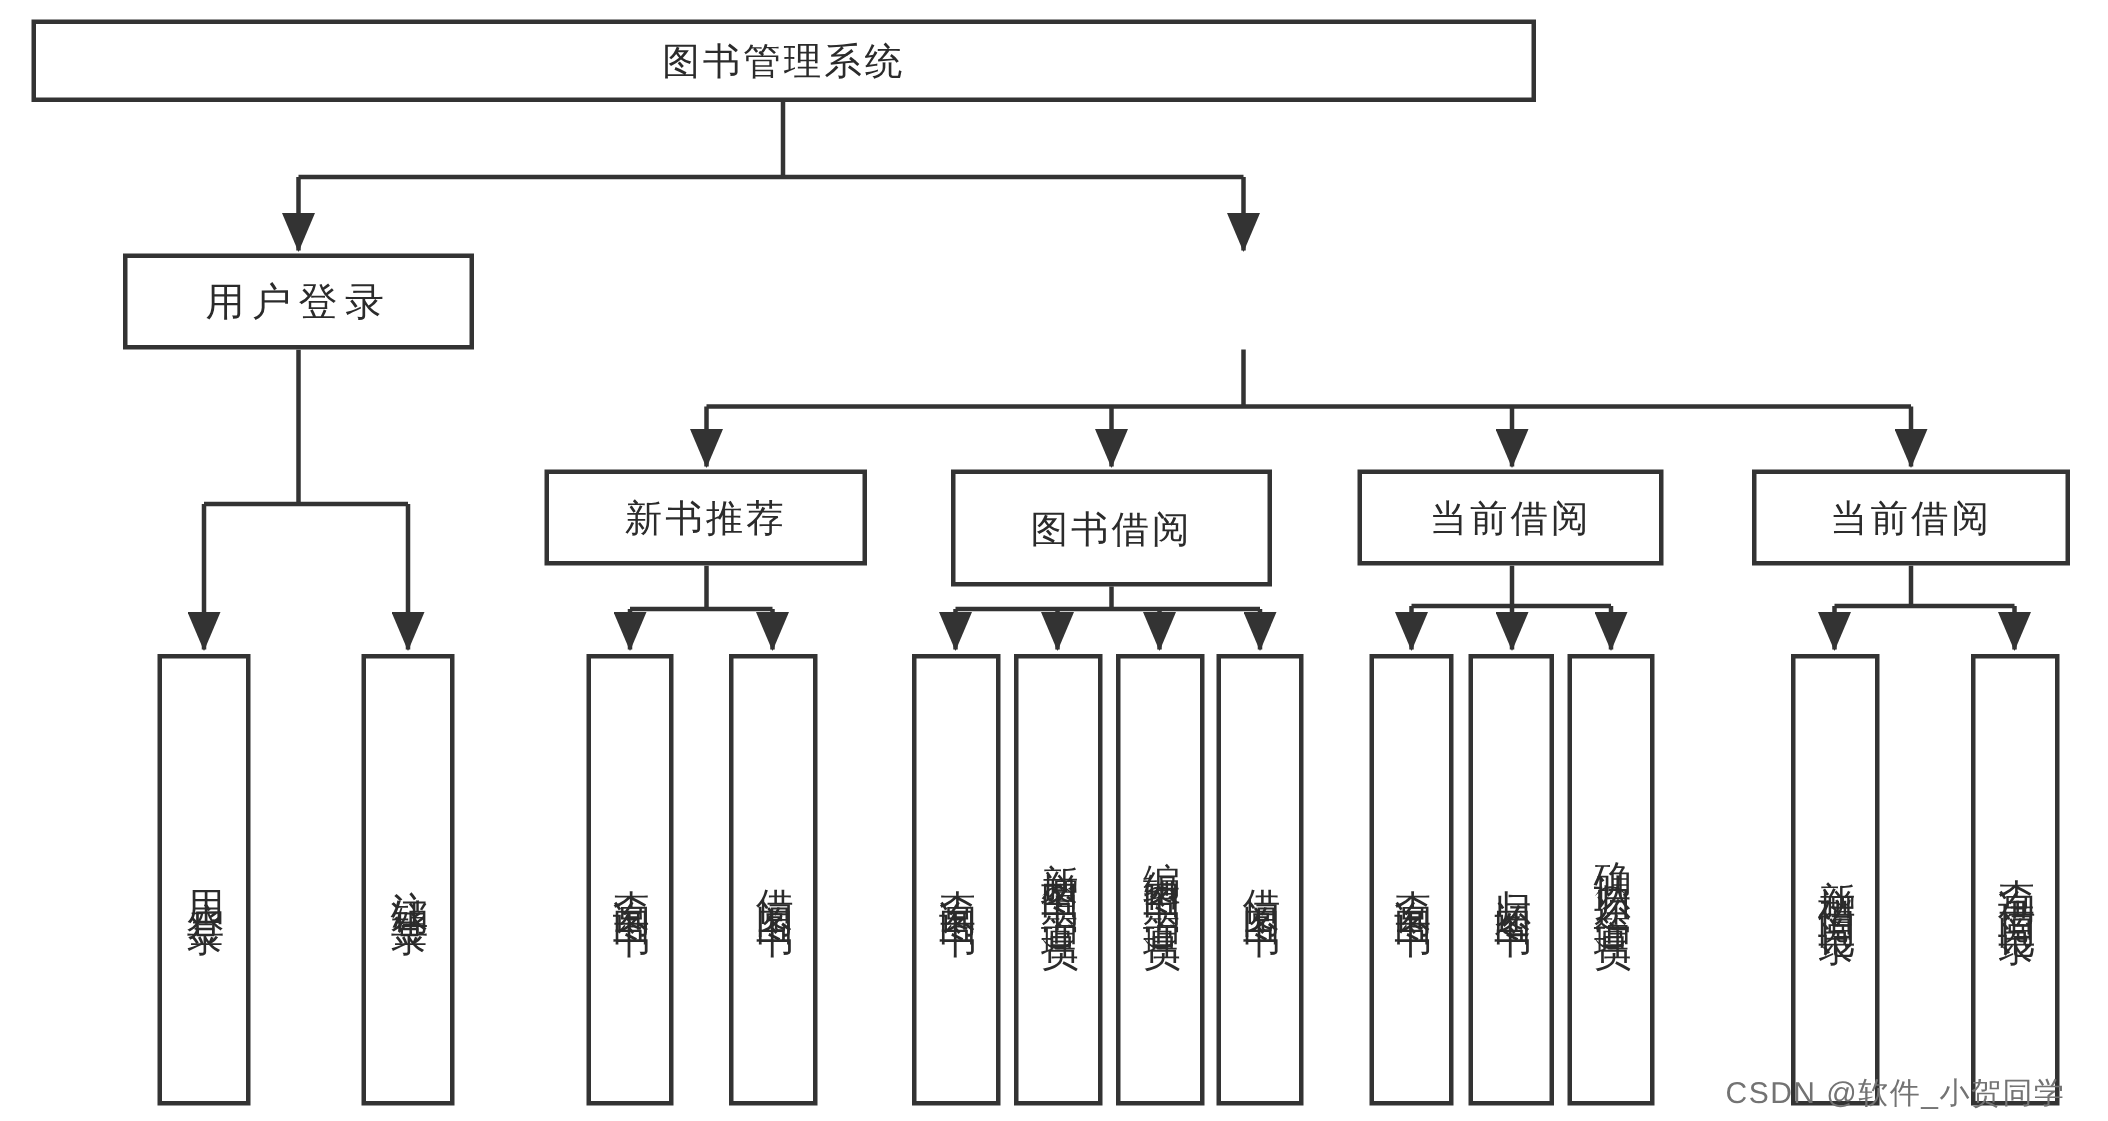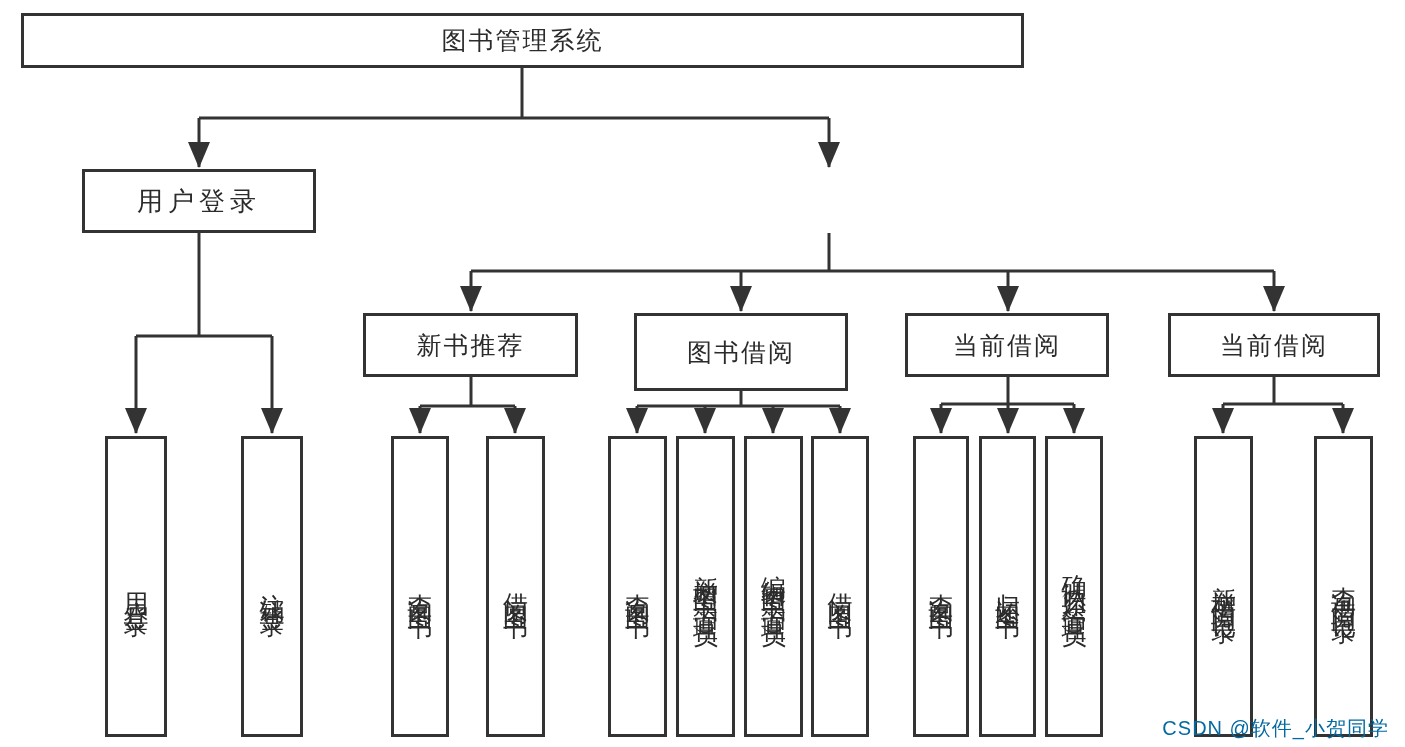--- a/index.html
+++ b/index.html
@@ -49,25 +49,25 @@
   .vbox span {
     writing-mode: vertical-rl;
     text-orientation: mixed;
     font-size: 25px;
     line-height: 1;
     letter-spacing: 7px;
     white-space: nowrap;
   }
   .watermark {
     position: absolute;
-    right: 16px;
+    right: 28px;
     bottom: 5px;
     font-size: 20px;
     letter-spacing: 1px;
-    color: #0369a1;
+    color: #737373;
     z-index: 5;
     white-space: nowrap;
     text-align: center;
   }
 </style>
 </head>
 <body>
 
 <div id="canvas">
 

